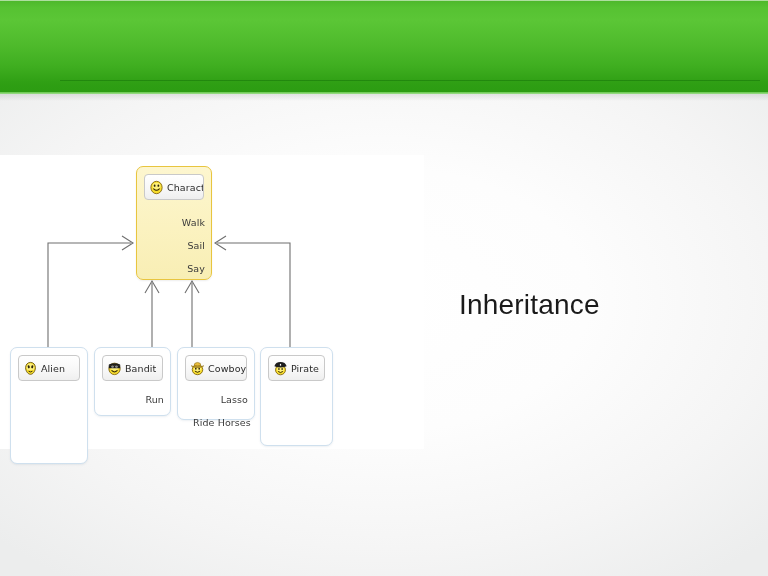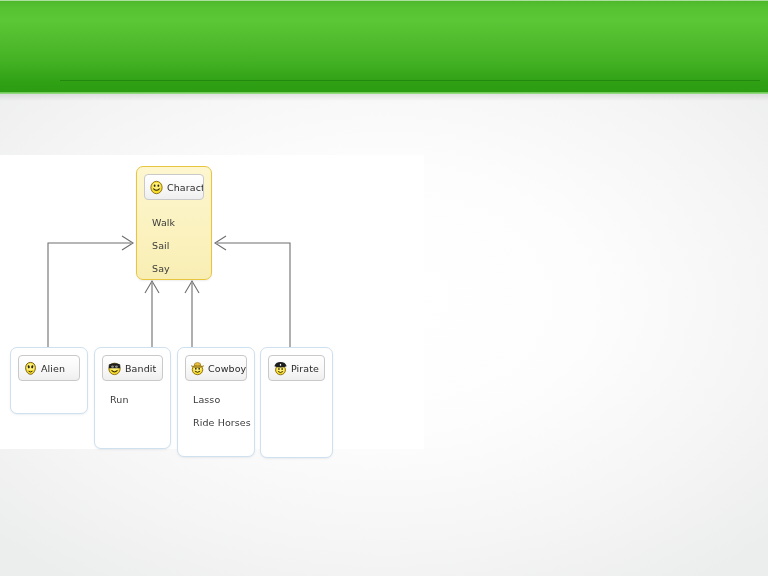--- a/index.html
+++ b/index.html
@@ -122,20 +122,21 @@
     margin-left: 3px;
     white-space: nowrap;
     letter-spacing: 0.1px;
   }
 
   .methods {
     position: absolute;
     left: 15px;
     top: 40px;
     right: 6px;
+    text-align: right;
   }
   .method {
     font-family: "DejaVu Sans", sans-serif;
     font-size: 9.5px;
     color: #3a3a3a;
     line-height: 23px;
     white-space: nowrap;
     letter-spacing: 0.1px;
   }
   .class-box.parent .methods { left: 15px; top: 44px; }
@@ -196,83 +197,84 @@
       </svg>
       <span class="class-title">Character</span>
     </div>
     <div class="methods">
       <div class="method">Walk</div>
       <div class="method">Sail</div>
       <div class="method">Say</div>
     </div>
   </div>
 
-  <div class="class-box child" style="left:10px; top:347px; width:78px; height:67px;">
+  <div class="class-box child" style="left:10px; top:347px; width:78px; height:117px;">
     <div class="class-header">
       <svg class="face-icon" width="15" height="15" viewBox="0 0 16 16">
         <path d="M 8 1.5 C 11.4 1.5 13.2 4.2 13.2 7.2 C 13.2 10.8 10.6 14.2 8 14.2 C 5.4 14.2 2.8 10.8 2.8 7.2 C 2.8 4.2 4.6 1.5 8 1.5 Z" fill="#f7dd2e" stroke="#6f5a10" stroke-width="1"></path>
         <path d="M 8 2.6 C 10.6 2.6 12.1 4.6 12.1 6.8 C 12.1 8 11.6 9 11 9.6 L 5 9.6 C 4.4 9 3.9 8 3.9 6.8 C 3.9 4.6 5.4 2.6 8 2.6 Z" fill="#fdf07d"></path>
         <ellipse cx="6.1" cy="6.2" rx="1.1" ry="1.7" fill="#2b2208" transform="rotate(-14 6.1 6.2)"></ellipse>
         <ellipse cx="9.9" cy="6.2" rx="1.1" ry="1.7" fill="#2b2208" transform="rotate(14 9.9 6.2)"></ellipse>
         <path d="M 6.3 11.2 Q 8 12.4 9.7 11.2" stroke="#2b2208" stroke-width="1" fill="none" stroke-linecap="round"></path>
       </svg>
       <span class="class-title">Alien</span>
     </div>
   </div>
 
-  <div class="class-box child" style="left:94px; top:347px; width:77px; height:102px;">
+  <div class="class-box child" style="left:94px; top:347px; width:77px; height:69px;">
     <div class="class-header">
       <svg class="face-icon" width="15" height="15" viewBox="0 0 16 16">
         <ellipse cx="8" cy="8.4" rx="6" ry="6.1" fill="#f7dd2e" stroke="#8a6d14" stroke-width="1"></ellipse>
         <ellipse cx="8" cy="7" rx="4.2" ry="3.2" fill="#fdf07d"></ellipse>
         <path d="M 1.9 4.6 L 14.1 4.6 L 14.1 7.6 L 1.9 7.6 Z" fill="#1d1d1d"></path>
         <path d="M 2 3.6 Q 8 1.4 14 3.6 L 14 4.8 L 2 4.8 Z" fill="#1d1d1d"></path>
         <ellipse cx="5.9" cy="6.1" rx="1.1" ry="0.95" fill="#ffffff"></ellipse>
         <ellipse cx="10.1" cy="6.1" rx="1.1" ry="0.95" fill="#ffffff"></ellipse>
         <ellipse cx="5.9" cy="6.1" rx="0.5" ry="0.55" fill="#1d1d1d"></ellipse>
         <ellipse cx="10.1" cy="6.1" rx="0.5" ry="0.55" fill="#1d1d1d"></ellipse>
         <path d="M 5.2 10.3 Q 8 13 10.8 10.3" stroke="#2b2208" stroke-width="1.1" fill="none" stroke-linecap="round"></path>
       </svg>
       <span class="class-title">Bandit</span>
     </div>
     <div class="methods">
       <div class="method">Run</div>
     </div>
   </div>
 
-  <div class="class-box child" style="left:177px; top:347px; width:78px; height:110px;">
+  <div class="class-box child" style="left:177px; top:347px; width:78px; height:73px;">
     <div class="class-header">
       <svg class="face-icon" width="15" height="15" viewBox="0 0 16 16">
         <ellipse cx="8" cy="9.2" rx="5.6" ry="5.4" fill="#f7dd2e" stroke="#8a6d14" stroke-width="1"></ellipse>
         <ellipse cx="8" cy="8.2" rx="3.9" ry="2.9" fill="#fdf07d"></ellipse>
         <ellipse cx="6.2" cy="8.2" rx="0.85" ry="1.1" fill="#2b2208"></ellipse>
         <ellipse cx="9.8" cy="8.2" rx="0.85" ry="1.1" fill="#2b2208"></ellipse>
         <path d="M 5.6 11.1 Q 8 13.4 10.4 11.1" stroke="#2b2208" stroke-width="1" fill="none" stroke-linecap="round"></path>
         <path d="M 1.3 5.1 Q 4.4 6.4 8 6.4 Q 11.6 6.4 14.7 5.1 Q 13.4 7 8 7 Q 2.6 7 1.3 5.1 Z" fill="#d8a82a" stroke="#8a6d14" stroke-width="0.6"></path>
         <path d="M 4.3 5.4 Q 4.1 1.6 8 1.5 Q 11.9 1.6 11.7 5.4 Q 8 6.4 4.3 5.4 Z" fill="#e8bc3c" stroke="#8a6d14" stroke-width="0.6"></path>
         <path d="M 4.4 4.6 Q 8 5.5 11.6 4.6" stroke="#9c7a18" stroke-width="0.7" fill="none"></path>
       </svg>
       <span class="class-title">Cowboy</span>
     </div>
     <div class="methods">
       <div class="method">Lasso</div>
       <div class="method">Ride Horses</div>
     </div>
   </div>
 
-  <div class="class-box child" style="left:260px; top:347px; width:73px; height:111px;">
+  <div class="class-box child" style="left:260px; top:347px; width:73px; height:99px;">
     <div class="class-header">
       <svg class="face-icon" width="15" height="15" viewBox="0 0 16 16">
         <ellipse cx="8" cy="9.5" rx="5.3" ry="5.2" fill="#f7dd2e" stroke="#8a6d14" stroke-width="1"></ellipse>
         <ellipse cx="8" cy="8.6" rx="3.7" ry="2.8" fill="#fdf07d"></ellipse>
         <ellipse cx="6.3" cy="8.6" rx="0.8" ry="1.05" fill="#2b2208"></ellipse>
         <ellipse cx="9.7" cy="8.6" rx="0.8" ry="1.05" fill="#2b2208"></ellipse>
         <path d="M 5.8 11.4 Q 8 13.6 10.2 11.4" stroke="#2b2208" stroke-width="1" fill="none" stroke-linecap="round"></path>
         <path d="M 1.5 5.6 Q 2.6 1.0 8 1.0 Q 13.4 1.0 14.5 5.6 Q 11.4 6.9 8 6.9 Q 4.6 6.9 1.5 5.6 Z" fill="#1d1d1d"></path>
         <ellipse cx="8" cy="3.7" rx="0.75" ry="0.75" fill="#ffffff"></ellipse>
         <path d="M 7.1 4.6 L 8.9 4.6 L 8 5.6 Z" fill="#ffffff"></path>
       </svg>
       <span class="class-title">Pirate</span>
     </div>
   </div>
 
+  <div id="inheritance-title">Inheritance</div>
 
 </div>
 
 </body></html>

